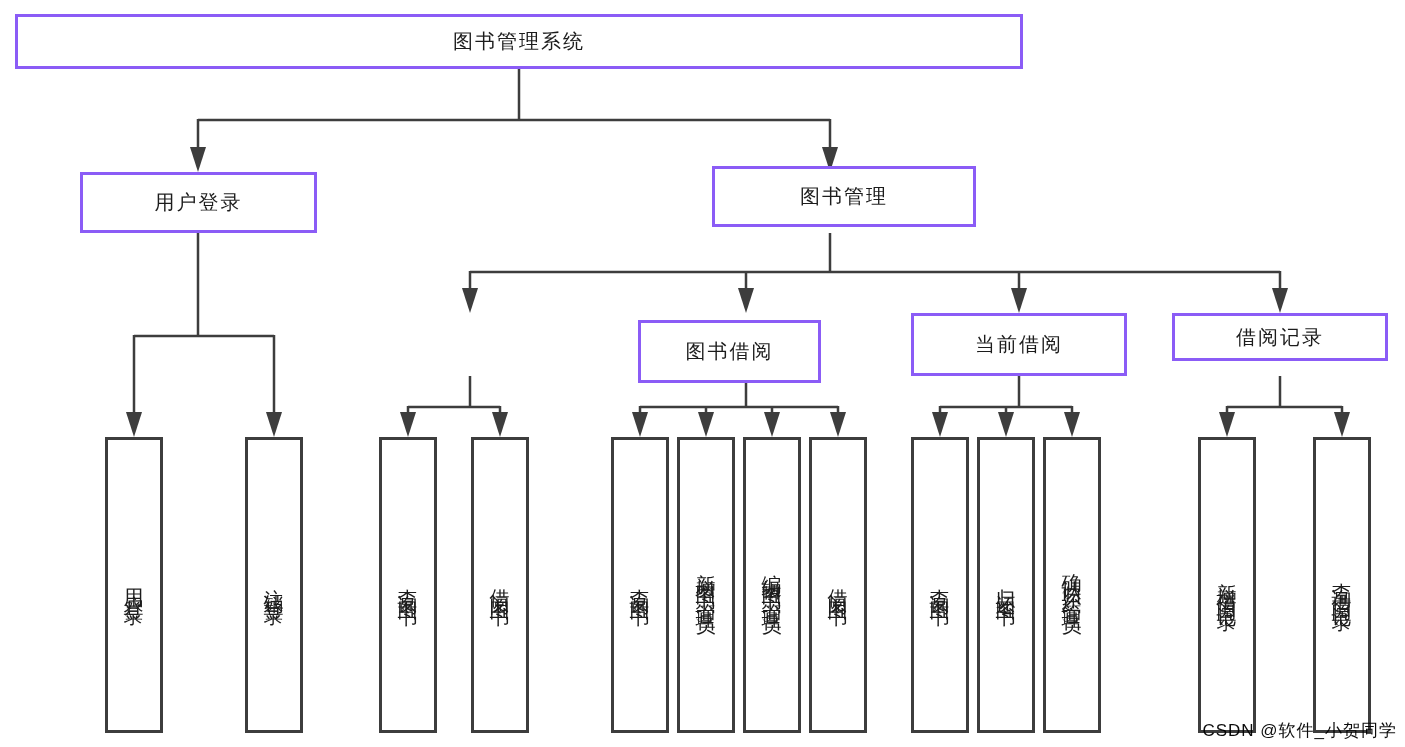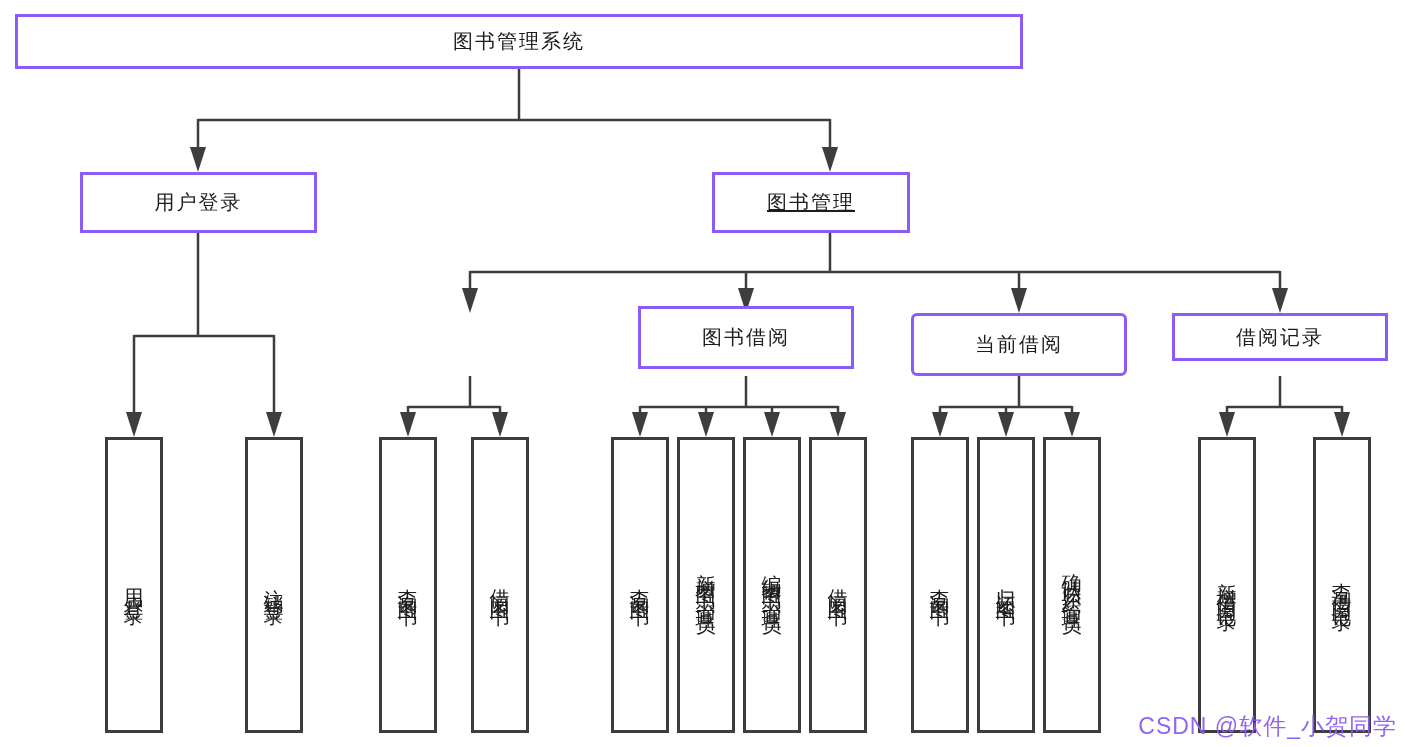--- a/index.html
+++ b/index.html
@@ -33,23 +33,23 @@
     writing-mode:vertical-rl;
     text-orientation:mixed;
     font-size:20px;
     letter-spacing:6px;
     line-height:1;
     white-space:nowrap;
   }
   .watermark{
     position:absolute;
     right:8px;bottom:5px;
-    font-size:23px;
+    font-size:17px;
     letter-spacing:1px;
-    color:#8b5cf6;
+    color:#000000;
     opacity:0.95;
     white-space:nowrap;
     margin-top:48px;
   }
 </style>
 </head>
 <body>
 
 <div class="stage">
 
@@ -89,24 +89,24 @@
       <polygon points="998,412 1014,412 1006,437"></polygon>
       <polygon points="1064,412 1080,412 1072,437"></polygon>
       <polygon points="1219,412 1235,412 1227,437"></polygon>
       <polygon points="1334,412 1350,412 1342,437"></polygon>
     </g>
   </svg>
 
   <div class="hnode" style="left:15px;top:14px;width:1008px;height:55px;">图书管理系统</div>
 
   <div class="hnode" style="left:80px;top:172px;width:237px;height:61px;">用户登录</div>
-  <div class="hnode" style="left:712px;top:172px;width:198px;height:61px;text-decoration:underline;">图书管理</div>
+  <div class="hnode" style="left:712px;top:166px;width:264px;height:61px;">图书管理</div>
 
-  <div class="hnode" style="left:638px;top:306px;width:216px;height:63px;">图书借阅</div>
-  <div class="hnode" style="left:911px;top:313px;width:216px;height:63px;border-radius:6px;">当前借阅</div>
+  <div class="hnode" style="left:638px;top:320px;width:183px;height:63px;">图书借阅</div>
+  <div class="hnode" style="left:911px;top:313px;width:216px;height:63px;">当前借阅</div>
   <div class="hnode" style="left:1172px;top:313px;width:216px;height:48px;">借阅记录</div>
 
   <div class="vnode" style="left:105px;">
     <span class="vtext">用户登录</span>
   </div>
   <div class="vnode" style="left:245px;">
     <span class="vtext">注销登录</span>
   </div>
 
   <div class="vnode" style="left:379px;">

